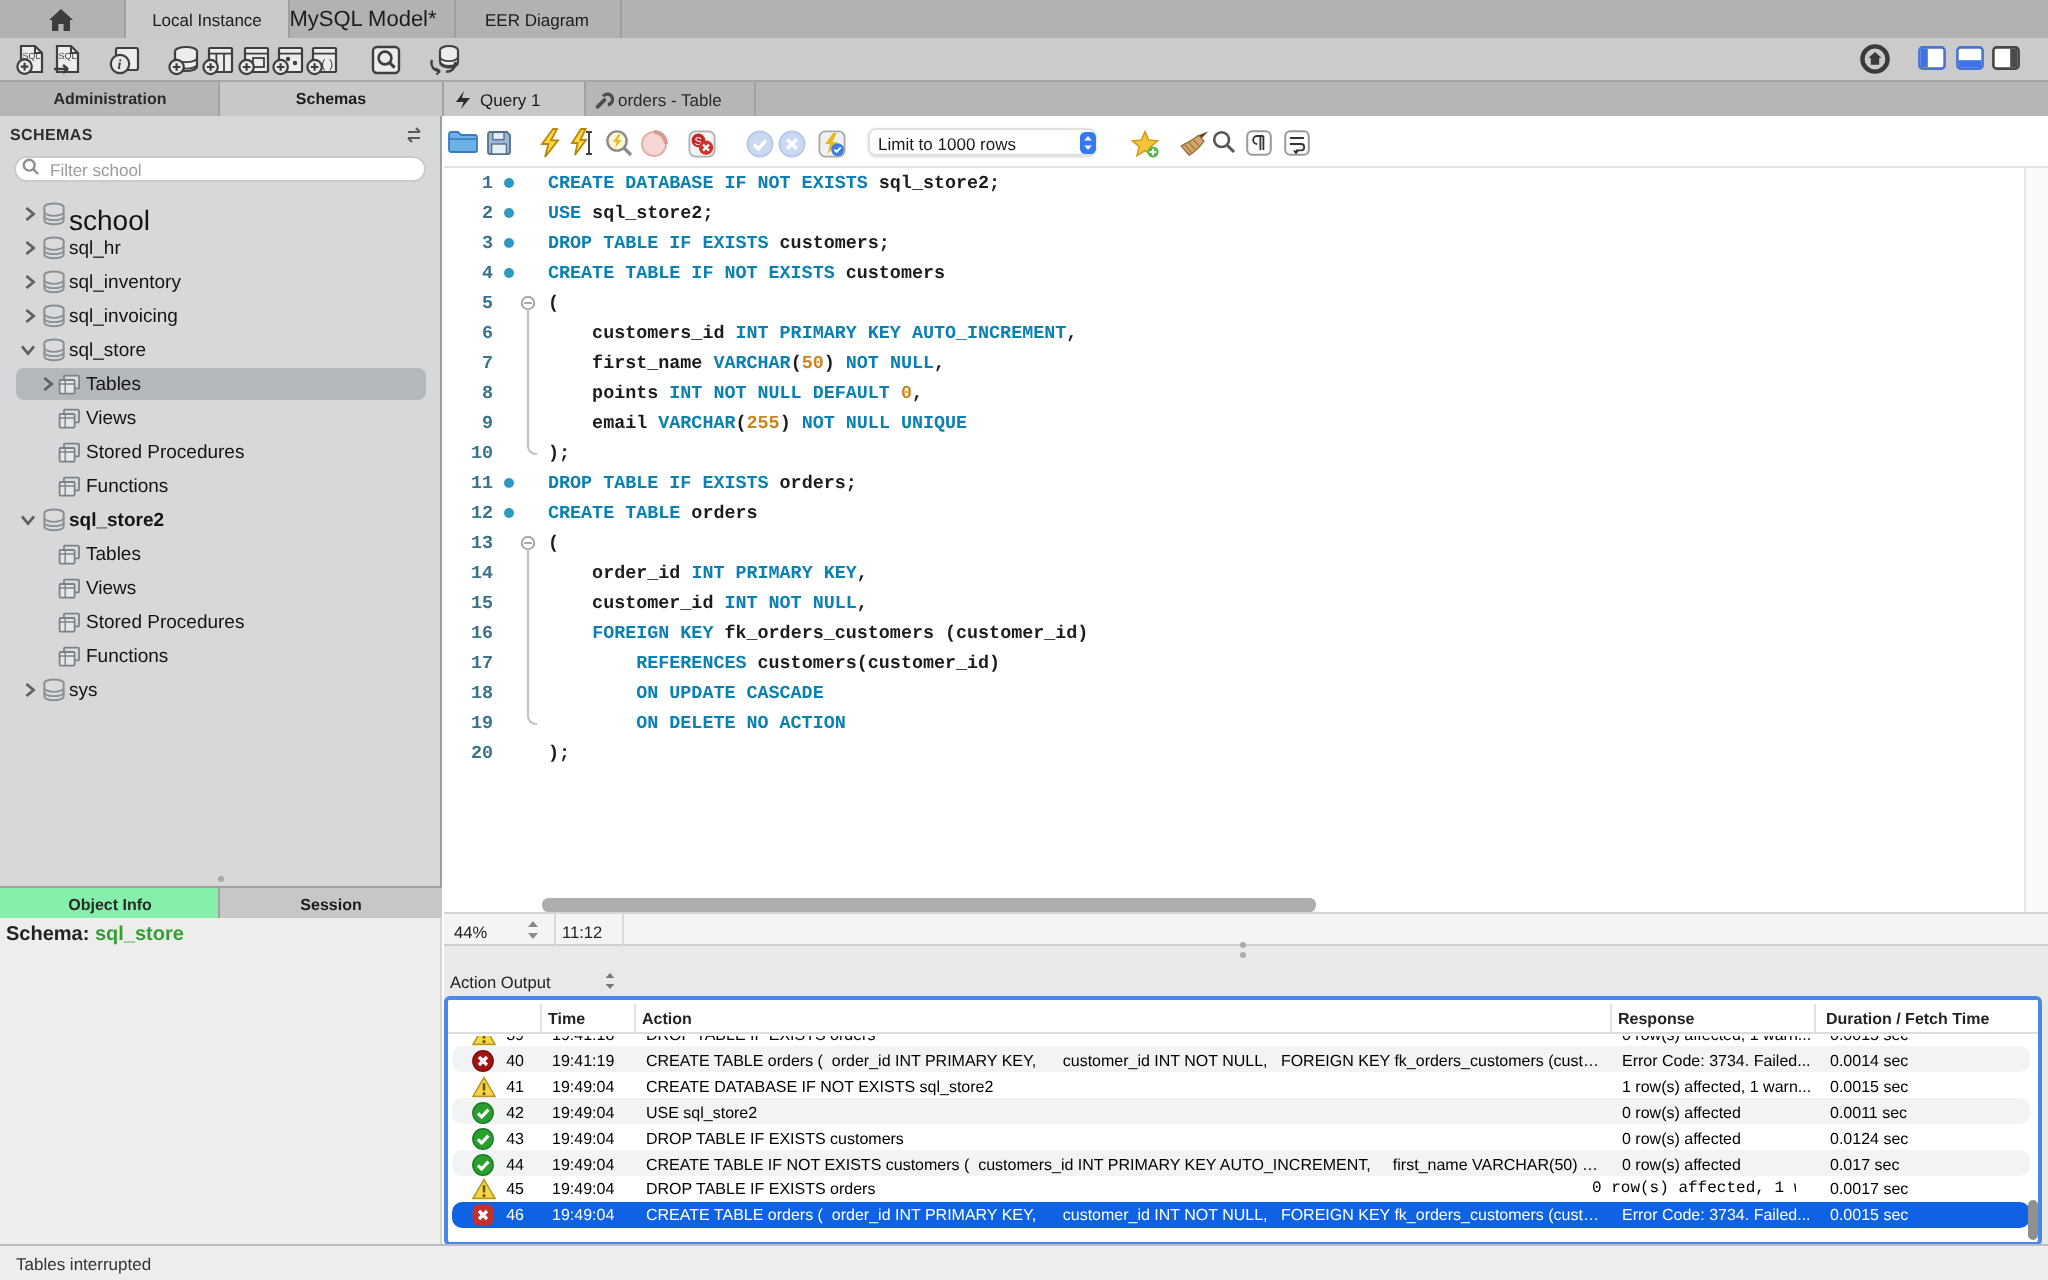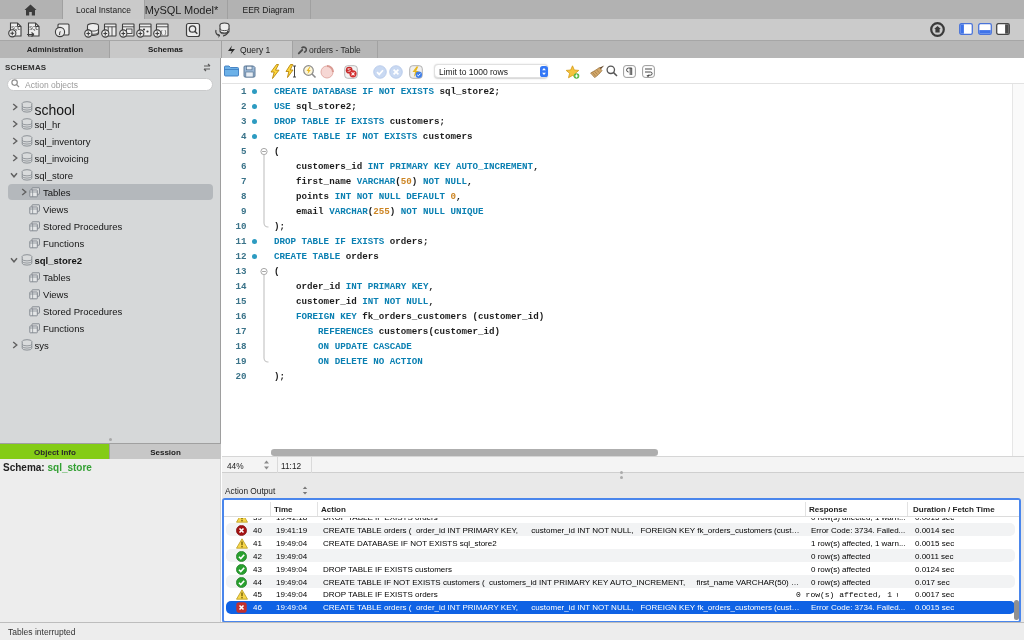--- a/index.html
+++ b/index.html
@@ -129,21 +129,21 @@
 <div class="abs" style="left:0;top:58px;width:221px;height:385px;background:#d6d8d9;border-right:1px solid #9e9e9e;">
 <div class="abs" style="left:5px;top:5px;font-size:8px;font-weight:bold;color:#2e2e2e;letter-spacing:0.2px;">SCHEMAS</div>
 <svg style="left:203px;top:5px;" width="11" height="9" viewBox="0 0 11 9">
       <path d="M1 3 H7 M7 3 L5 1 M1 6 H7 M1 6 L3 8" stroke="#5a5a5a" stroke-width="1.1" fill="none"></path>
     </svg>
 <div class="abs" style="left:7px;top:20px;width:206px;height:12.5px;background:#fff;border-radius:6.5px;border:1px solid #cacbcc;"></div>
 <svg style="left:11px;top:21px;" width="9" height="9" viewBox="0 0 9 9">
       <circle cx="3.6" cy="3.6" r="2.7" fill="none" stroke="#8e8e8e" stroke-width="1.2"></circle>
       <path d="M5.6 5.6 L8 8" stroke="#8e8e8e" stroke-width="1.2"></path>
     </svg>
-<div class="abs" style="left:25px;top:21.5px;font-size:8.5px;color:#9b9b9b;">Action objects</div>
+<div class="abs" style="left:25px;top:21.5px;font-size:8.5px;color:#9b9b9b;">Filter school</div>
 <svg style="left:12px;top:45px;" width="6" height="8" viewBox="0 0 6 8">
       <path d="M1.2 1 L4.8 4 L1.2 7" fill="none" stroke="#606060" stroke-width="1.4"></path>
     </svg>
 <svg style="left:21px;top:43px;" width="12" height="12" viewBox="0 0 12 12">
       <ellipse cx="6" cy="2.6" rx="4.8" ry="1.9" fill="#d9dbdc" stroke="#8b9095" stroke-width="1"></ellipse>
       <path d="M1.2 2.6 V9.2 A4.8 1.9 0 0 0 10.8 9.2 V2.6" fill="#d9dbdc" stroke="#8b9095" stroke-width="1"></path>
       <path d="M1.2 5 A4.8 1.9 0 0 0 10.8 5" fill="none" stroke="#8b9095" stroke-width="0.9"></path>
       <path d="M1.2 7.2 A4.8 1.9 0 0 0 10.8 7.2" fill="none" stroke="#8b9095" stroke-width="0.9"></path>
     </svg>
 <div class="abs" style="left:34.5px;top:44px;font-size:14px;color:#141414;">school</div>
@@ -254,21 +254,21 @@
     </svg>
 <svg style="left:21px;top:281px;" width="12" height="12" viewBox="0 0 12 12">
       <ellipse cx="6" cy="2.6" rx="4.8" ry="1.9" fill="#d9dbdc" stroke="#8b9095" stroke-width="1"></ellipse>
       <path d="M1.2 2.6 V9.2 A4.8 1.9 0 0 0 10.8 9.2 V2.6" fill="#d9dbdc" stroke="#8b9095" stroke-width="1"></path>
       <path d="M1.2 5 A4.8 1.9 0 0 0 10.8 5" fill="none" stroke="#8b9095" stroke-width="0.9"></path>
       <path d="M1.2 7.2 A4.8 1.9 0 0 0 10.8 7.2" fill="none" stroke="#8b9095" stroke-width="0.9"></path>
     </svg>
 <div class="abs" style="left:34.5px;top:282px;font-size:9.5px;color:#141414;">sys</div>
 </div>
 <div class="abs" style="left:109px;top:438px;width:3px;height:3px;border-radius:50%;background:#a8a8a8;"></div>
-<div class="abs" style="left:0;top:443px;width:221px;height:16px;background:#84cc16;border-top:1px solid #a0a0a0;">
+<div class="abs" style="left:0;top:443px;width:221px;height:16px;background:#86efac;border-top:1px solid #a0a0a0;">
 <div class="abs" style="left:110px;top:0;width:111px;height:16px;background:#c7c7c7;"></div>
 <div class="abs" style="left:109px;top:0;width:1px;height:16px;background:#a2a2a2;"></div>
 <div class="abs" style="left:0;top:0;width:110px;height:16px;font-size:8px;font-weight:bold;color:#2a2a2a;display:flex;align-items:center;justify-content:center;">Object Info</div>
 <div class="abs" style="left:110px;top:0;width:111px;height:16px;font-size:8px;font-weight:bold;color:#1c1c1c;display:flex;align-items:center;justify-content:center;">Session</div>
 </div>
 <div class="abs" style="left:0;top:459px;width:221px;height:163px;background:#ededed;border-right:1px solid #d5d5d5;">
 <div class="abs" style="left:3px;top:3px;font-size:10px;font-weight:bold;color:#222;">Schema: <span style="color:#33a033;">sql_store</span></div>
 </div>
 <div class="abs" style="left:222px;top:58px;width:802px;height:26px;background:#fff;border-bottom:1px solid #e2e2e2;">
 <svg style="left:2px;top:7px;" width="15" height="12" viewBox="0 0 15 12">
@@ -453,20 +453,21 @@
 <div class="abs" style="left:585px;top:2.5px;width:102px;white-space:pre;overflow:hidden;">1 row(s) affected, 1 warn...</div>
 <div class="abs" style="left:689px;top:2.5px;">0.0015 sec</div>
 </div>
 <div class="abs" style="left:2px;top:31.700000000000003px;width:789px;height:12.9px;background:#f2f3f4;border-radius:5px;color:#000;font-size:8px;">
 <svg style="left:10px;top:1.5px;" width="11" height="11" viewBox="0 0 11 11">
             <circle cx="5.5" cy="5.5" r="5.1" fill="#28a02e" stroke="#1d7a22" stroke-width="0.7"></circle>
             <path d="M3 5.7 L4.8 7.5 L8.2 3.8" fill="none" stroke="#fff" stroke-width="1.6"></path>
           </svg>
 <div class="abs" style="left:22px;top:2.5px;width:14px;text-align:right;">42</div>
 <div class="abs" style="left:50px;top:2.5px;">19:49:04</div>
+<div class="abs" style="left:97px;top:2.5px;width:477px;white-space:pre;overflow:hidden;text-overflow:ellipsis;">USE sql_store2</div>
 <div class="abs" style="left:585px;top:2.5px;width:102px;white-space:pre;overflow:hidden;">0 row(s) affected</div>
 <div class="abs" style="left:689px;top:2.5px;">0.0011 sec</div>
 </div>
 <div class="abs" style="left:2px;top:44.6px;width:789px;height:12.9px;color:#000;font-size:8px;">
 <svg style="left:10px;top:1.5px;" width="11" height="11" viewBox="0 0 11 11">
             <circle cx="5.5" cy="5.5" r="5.1" fill="#28a02e" stroke="#1d7a22" stroke-width="0.7"></circle>
             <path d="M3 5.7 L4.8 7.5 L8.2 3.8" fill="none" stroke="#fff" stroke-width="1.6"></path>
           </svg>
 <div class="abs" style="left:22px;top:2.5px;width:14px;text-align:right;">43</div>
 <div class="abs" style="left:50px;top:2.5px;">19:49:04</div>

